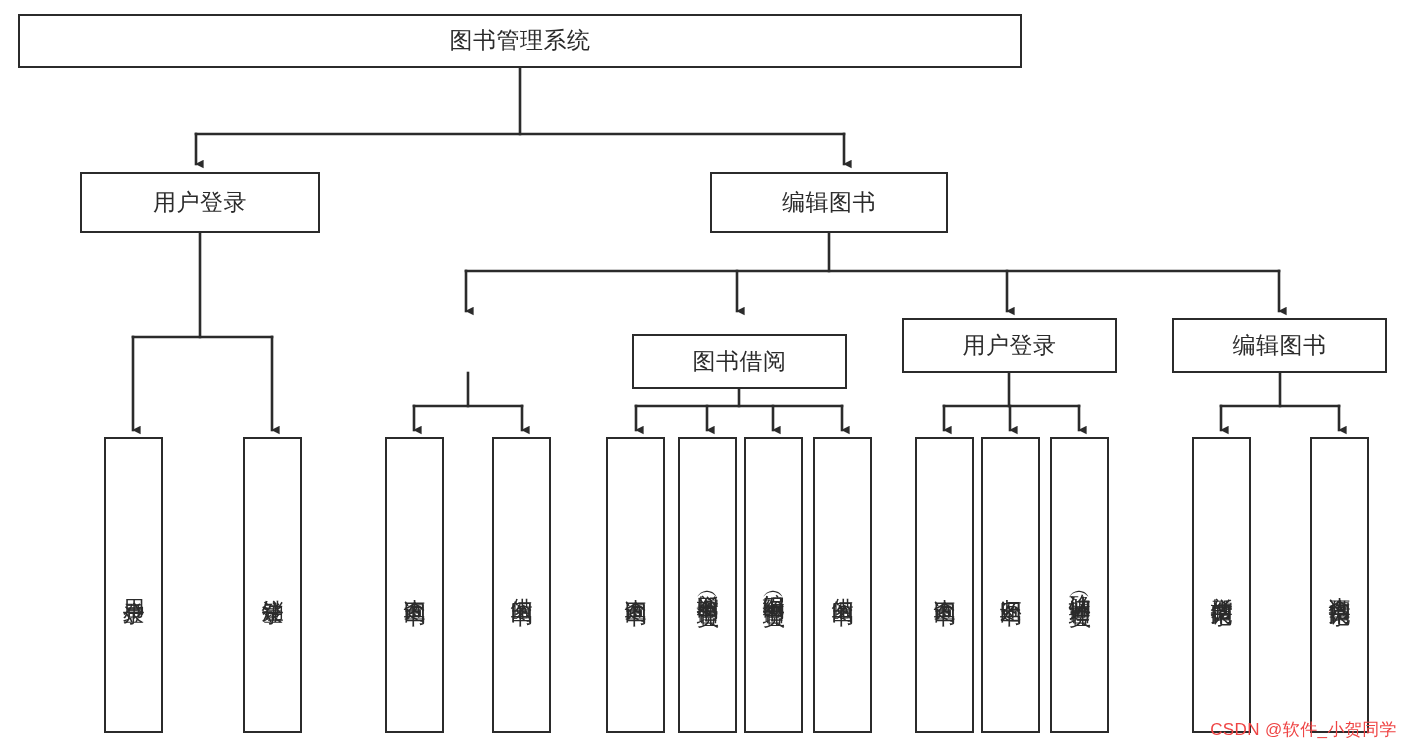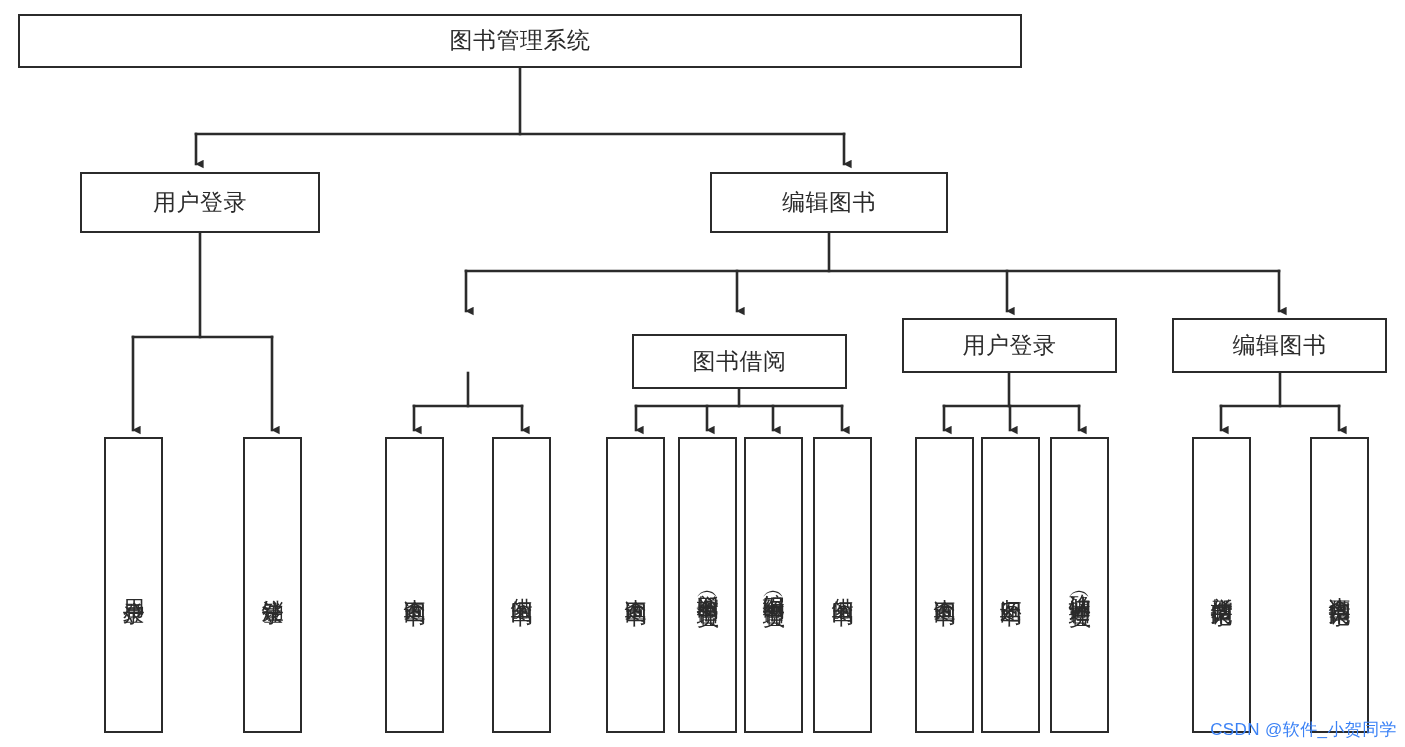--- a/index.html
+++ b/index.html
@@ -61,21 +61,21 @@
     line-height: 1.12;
     letter-spacing: 2px;
     white-space: normal;
     max-height: 100%;
   }
   #watermark {
     position: absolute;
     right: 8px;
     bottom: 6px;
     font-size: 17px;
-    color: #3b82f6;
+    color: #ef4444;
     letter-spacing: 0.4px;
     z-index: 5;
     user-select: none;
     text-align: center;
   }
 </style>
 </head>
 <body>
 
 <div id="diagram-canvas">

